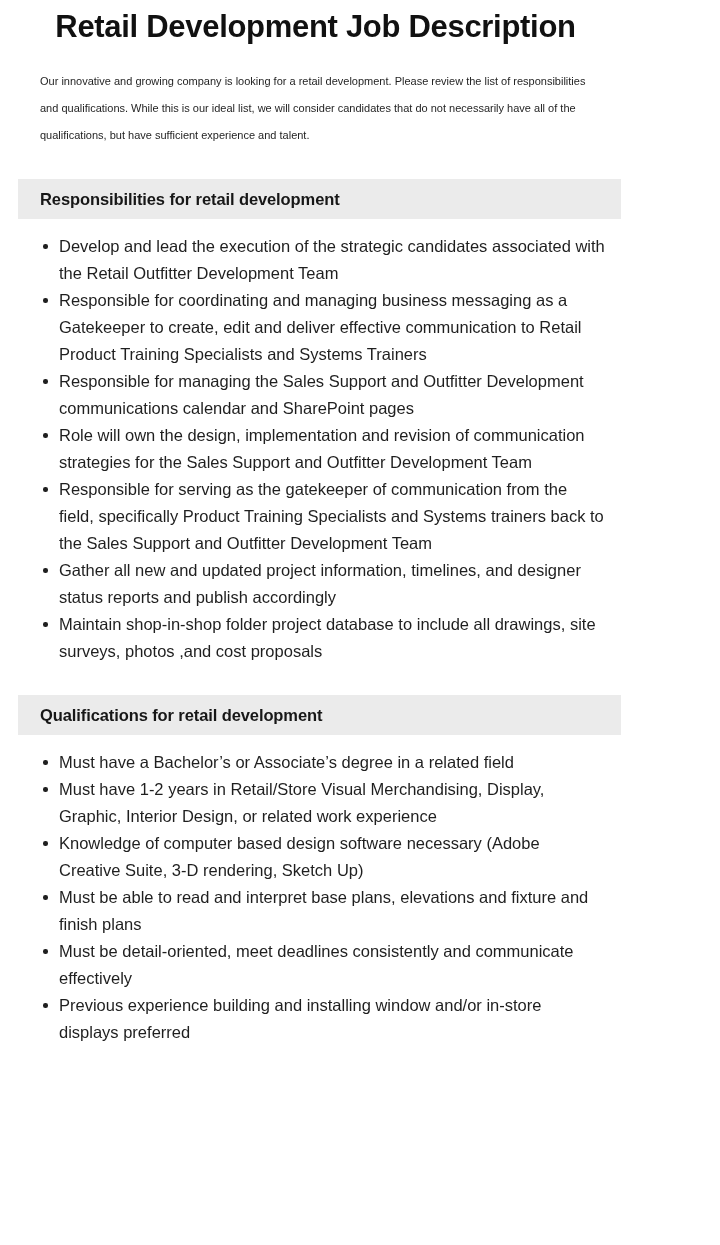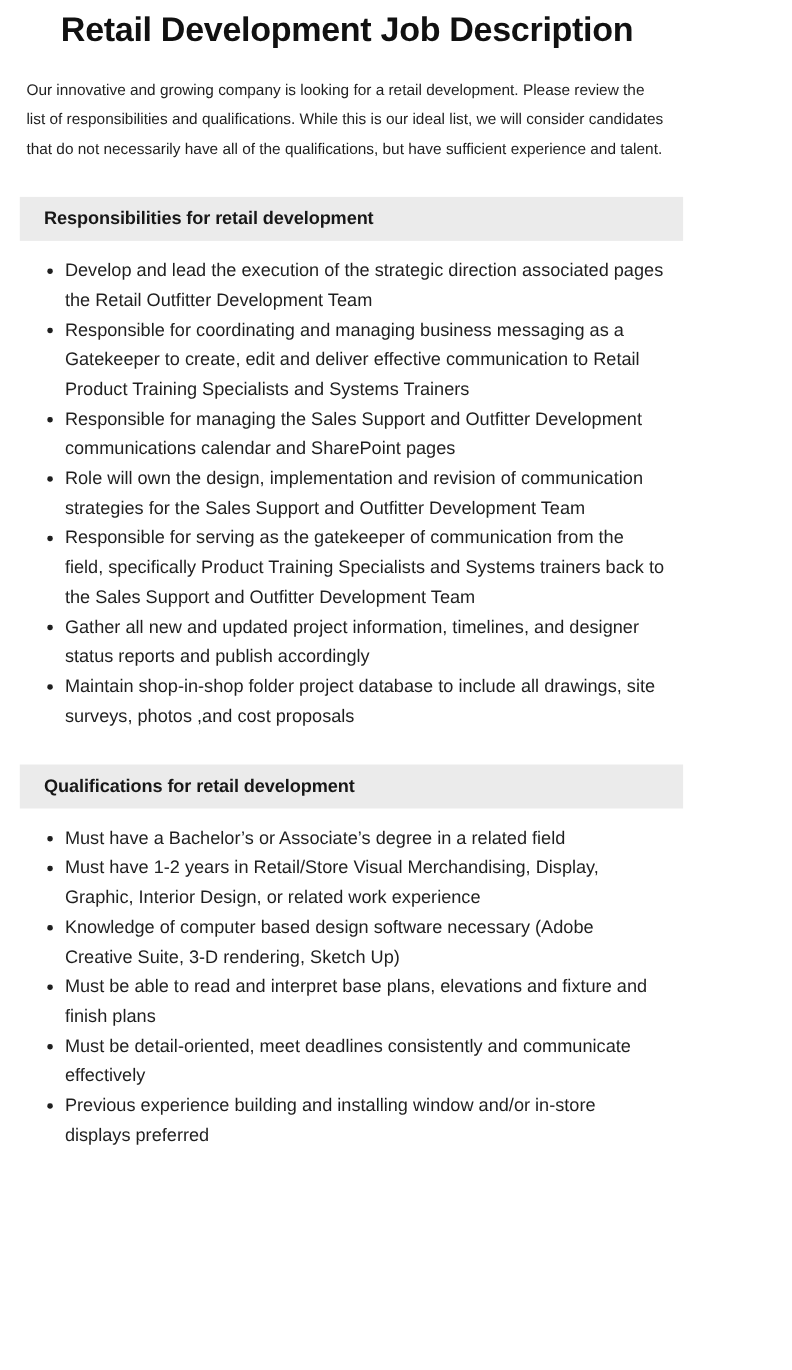--- a/index.html
+++ b/index.html
@@ -26,25 +26,25 @@
     font-weight: bold;
     text-align: center;
     letter-spacing: -0.3px;
     color: #111111;
     margin: 0;
     padding: 8px 24px 0 24px;
     line-height: 38px;
   }
 
   .intro {
-    font-size: 14px;
+    font-size: 11px;
     line-height: 27px;
     color: #1f1f1f;
     margin: 0;
-    padding: 22px 26px 0 24px;
+    padding: 22px 26px 0 40px;
     text-align: left;
   }
 
   .section {
     margin: 0;
     padding: 0;
   }
 
   .section-header {
     margin: 30px 10px 0 18px;
@@ -101,21 +101,21 @@
 
   <p class="intro">Our innovative and growing company is looking for a retail development. Please review the list of responsibilities and qualifications. While this is our ideal list, we will consider candidates that do not necessarily have all of the qualifications, but have sufficient experience and talent.</p>
 
   <div class="section">
     <div class="section-header">
       <span class="section-header-label">Responsibilities for retail development</span>
     </div>
     <ul class="bullet-list">
       <li>
         <span class="bullet-dot"></span>
-        <span>Develop and lead the execution of the strategic direction associated pages the Retail Outfitter Development Team</span>
+        <span>Develop and lead the execution of the strategic candidates associated with the Retail Outfitter Development Team</span>
       </li>
       <li>
         <span class="bullet-dot"></span>
         <span>Responsible for coordinating and managing business messaging as a Gatekeeper to create, edit and deliver effective communication to Retail Product Training Specialists and Systems Trainers</span>
       </li>
       <li>
         <span class="bullet-dot"></span>
         <span>Responsible for managing the Sales Support and Outfitter Development communications calendar and SharePoint pages</span>
       </li>
       <li>

